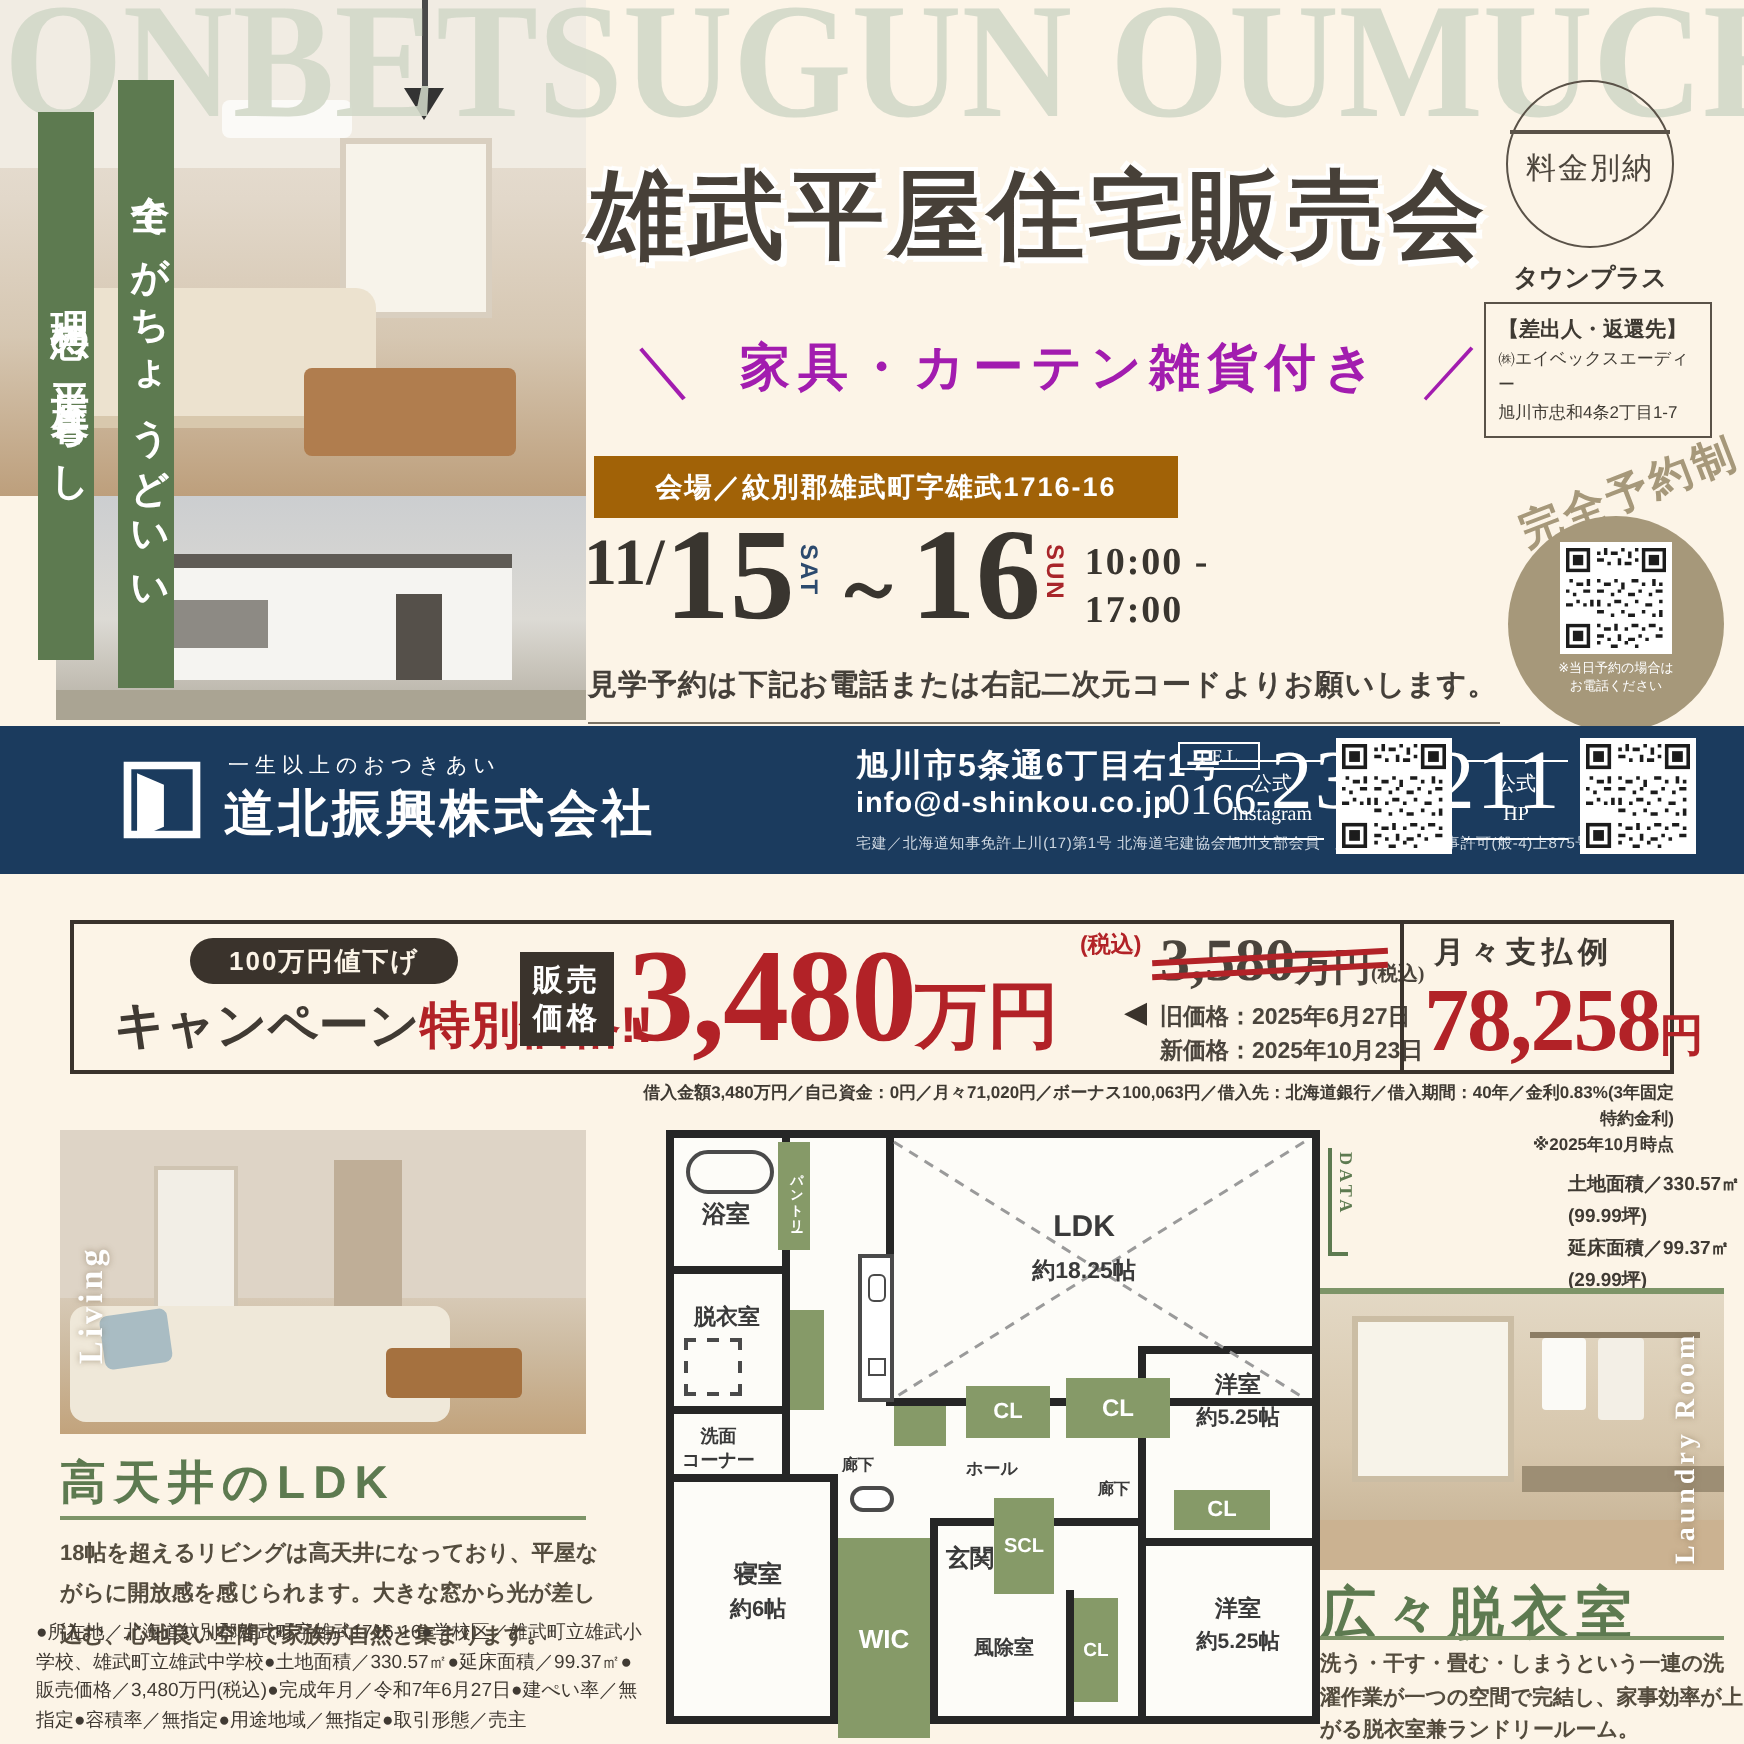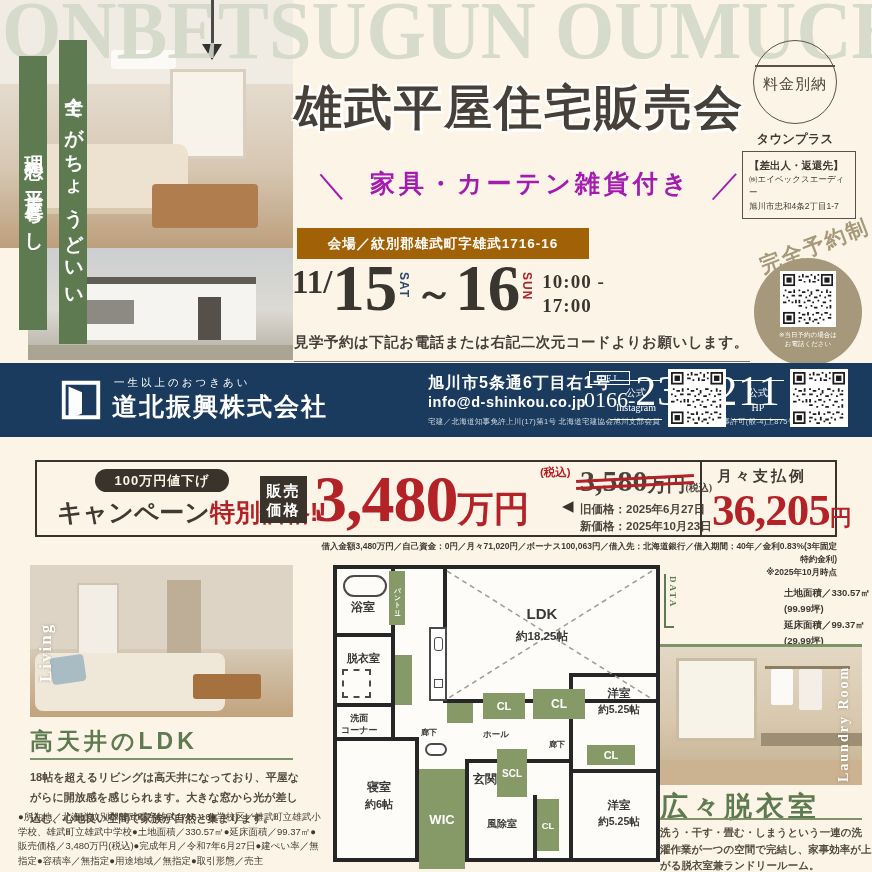--- a/index.html
+++ b/index.html
@@ -353,21 +353,21 @@
     <span class="strike1"></span>
     <span class="strike2"></span>
   </div>
   <div class="old-dates">
     <div>旧価格：2025年6月27日</div>
     <div>新価格：2025年10月23日</div>
   </div>
   <div class="camp-divider"></div>
   <div class="monthly-label">月々支払例</div>
   <div class="monthly-amt">
-    <span class="mnum">36,205</span><span class="munit">円</span>
+    <span class="mnum">78,258</span><span class="munit">円</span>
   </div>
   <div class="loan-fineprint">
     <span>借入金額3,480万円／自己資金：0円／月々71,020円／ボーナス100,063円／借入先：北海道銀行／借入期間：40年／金利0.83%(3年固定特約金利)</span><br>
     <span>※2025年10月時点</span>
   </div>
 
   <div class="photo" id="photo-living2">
     <div class="backwall"></div>
     <div class="door"></div>
     <div class="opening"></div>

